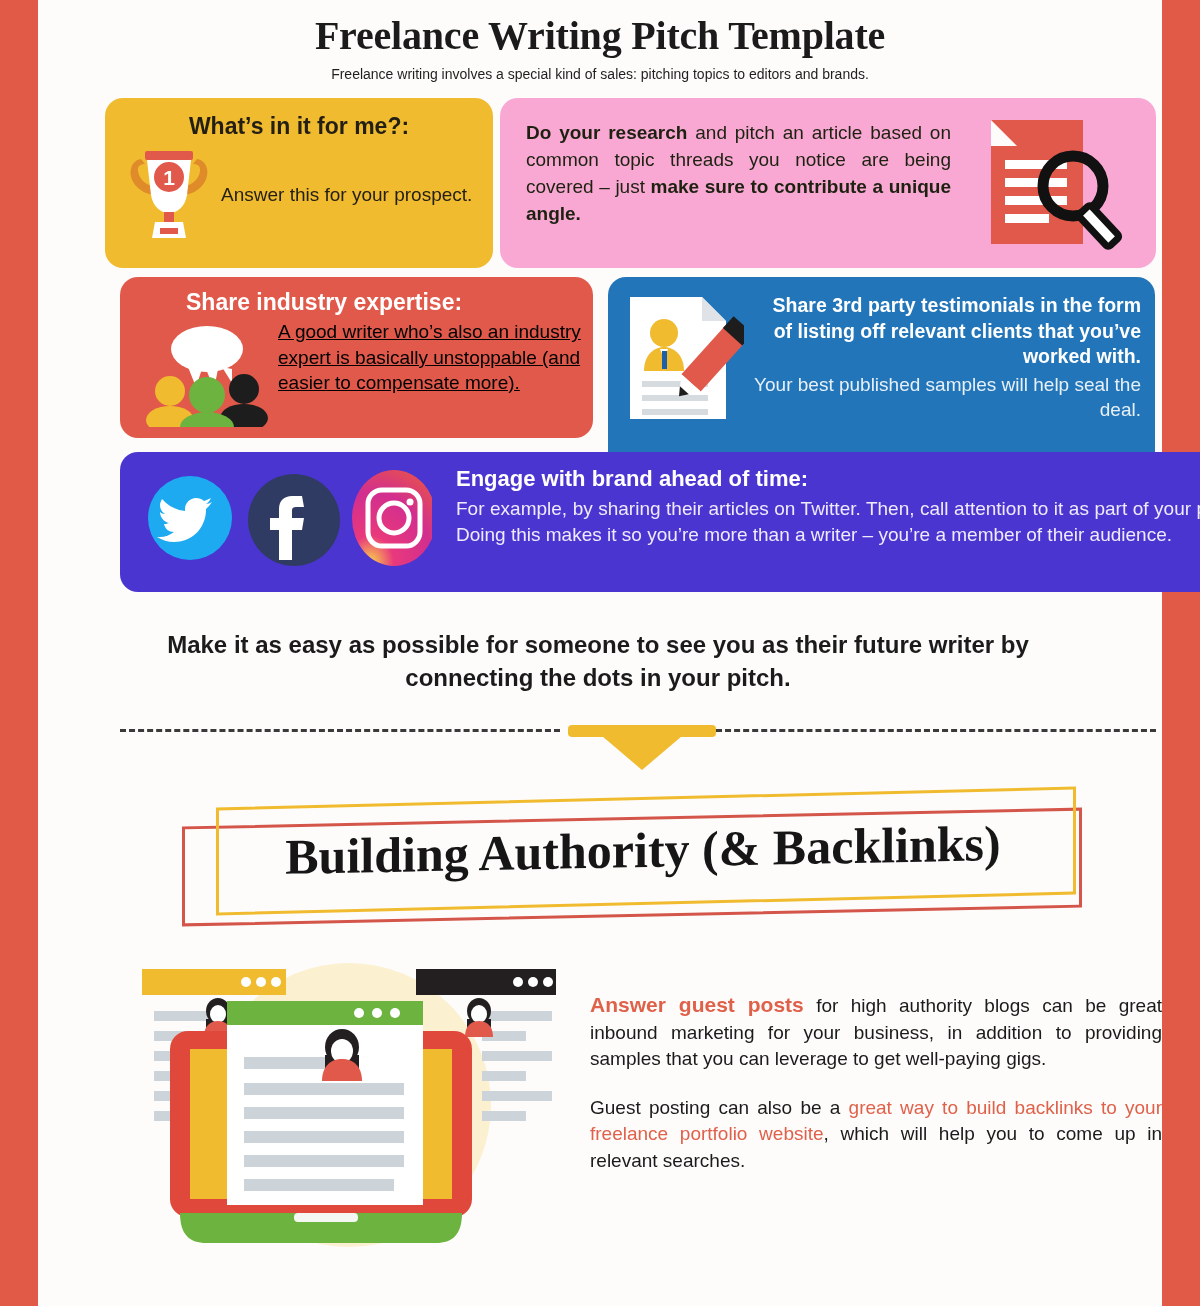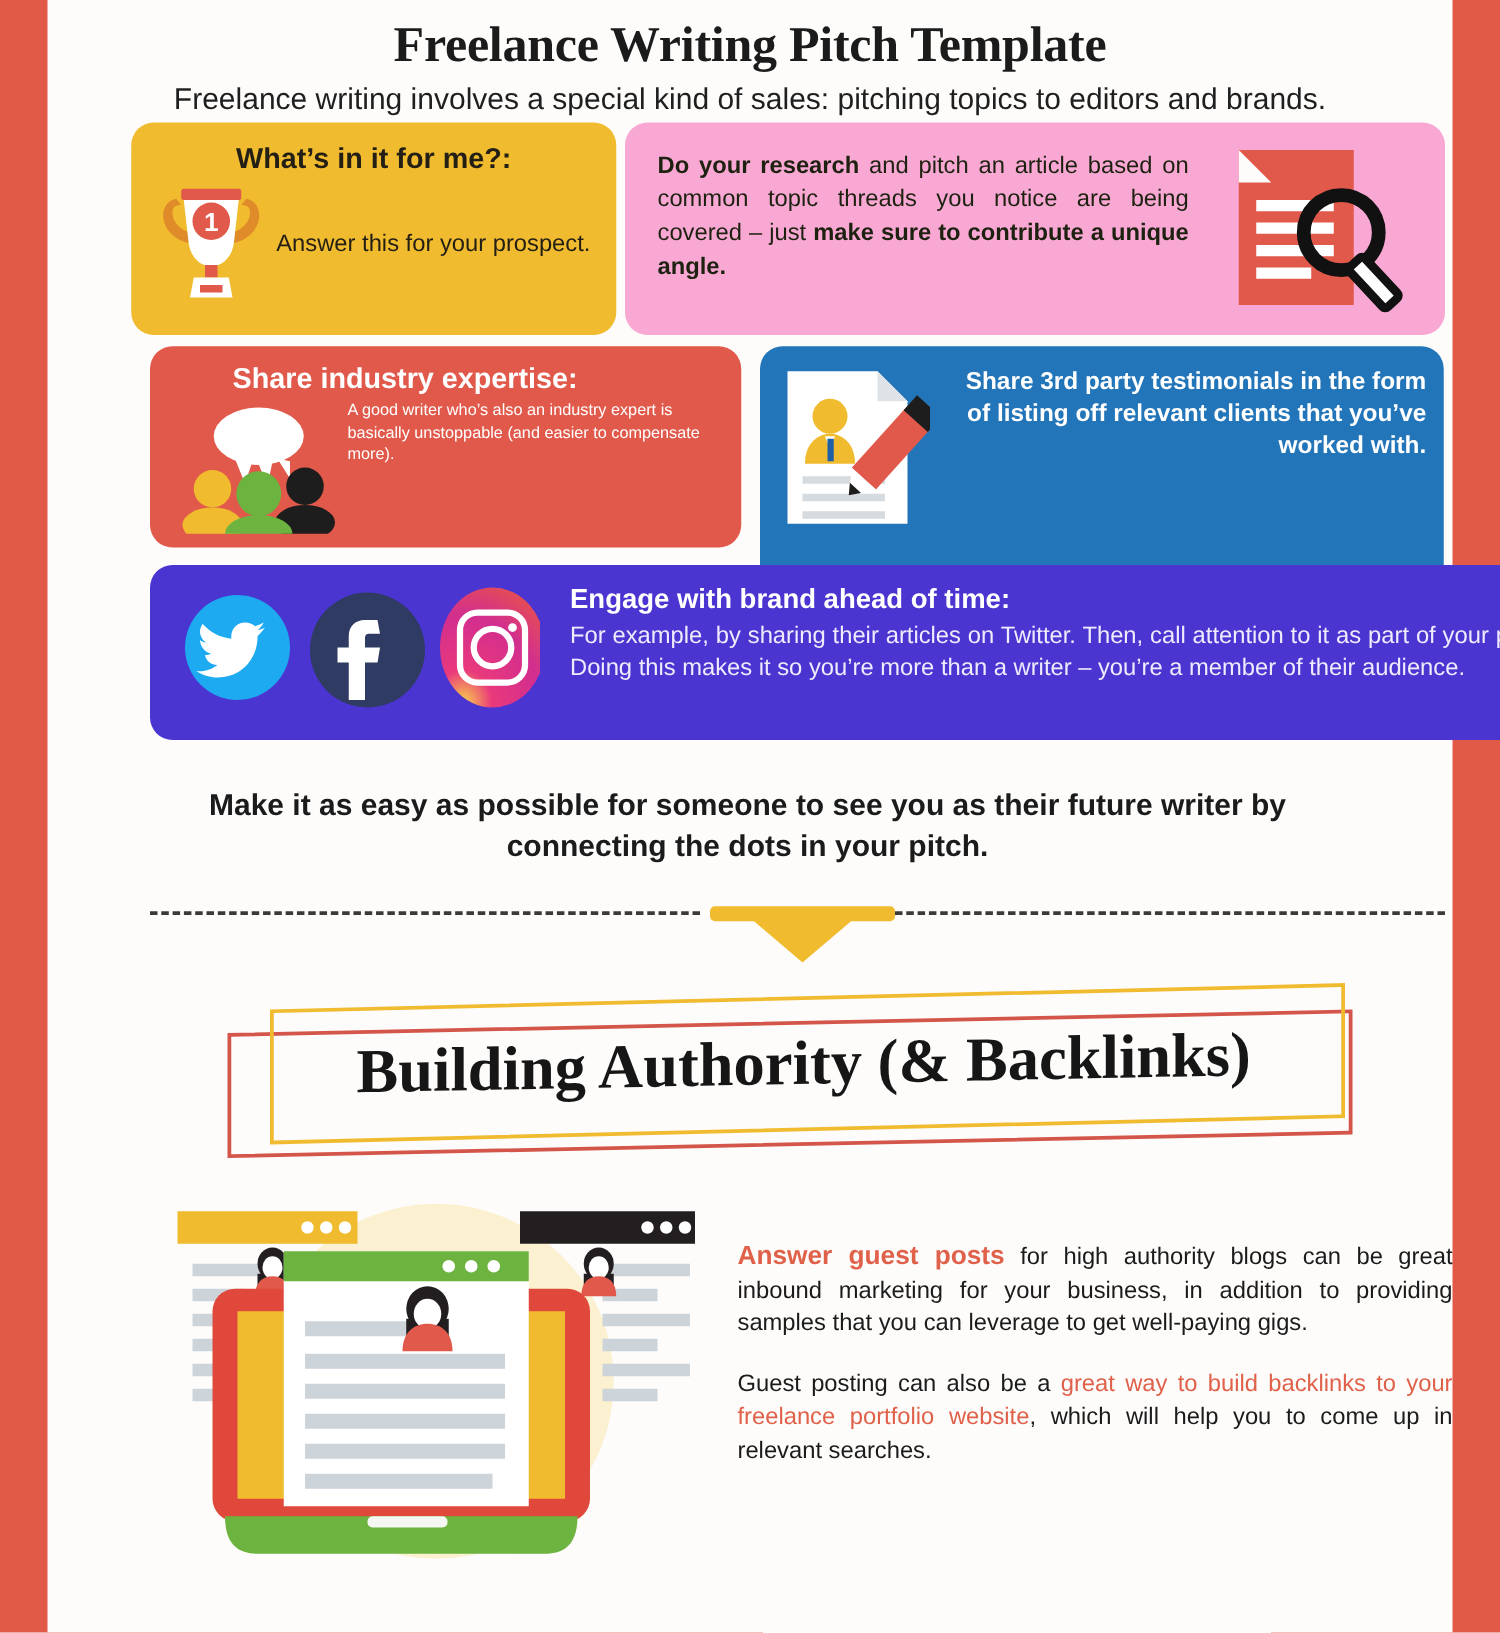--- a/index.html
+++ b/index.html
@@ -20,21 +20,21 @@
   .title {
     font-family: "Liberation Serif", serif;
     font-size: 40px;
     font-weight: 700;
     color: #1b1b1b;
     text-align: center;
     letter-spacing: -0.2px;
     padding-top: 12px;
   }
   .subtitle {
-    font-size: 24px;
+    font-size: 14px;
     color: #1f1f1f;
     text-align: center;
     margin-top: 7px;
     font-weight: 400;
   }
   .card {
     position: absolute;
     border-radius: 18px;
     overflow: hidden;
   }
@@ -61,21 +61,21 @@
 
   
   #card-research { left: 462px; top: 98px; width: 656px; height: 170px; }
   #research-inner { display: flex; padding: 22px 10px 0 26px; }
   #research-inner .txt { width: 425px; font-size: 19px; line-height: 1.42; color: #1d2110; }
 
   
   #card-expertise { left: 82px; top: 277px; width: 473px; height: 161px; }
   #card-expertise .card-head { padding: 12px 0 0 66px; }
   #expertise-inner { display: flex; padding: 4px 12px 0 24px; }
-  #expertise-inner .txt { font-size: 13px; line-height: 1.33; color: #ffffff; padding-left: 8px; }
+  #expertise-inner .txt { font-size: 19px; line-height: 1.33; color: #000000; padding-left: 8px; text-decoration: underline; }
 
   
   #card-testimonials { left: 570px; top: 277px; width: 547px; height: 205px; text-align: right; }
   #testimonials-inner { display: flex; padding: 16px 14px 0 16px; }
   #testimonials-inner .txt { padding-left: 10px; }
   #testimonials-inner .t-head { font-size: 19.5px; font-weight: 700; line-height: 1.32; color: #ffffff; }
   #testimonials-inner .t-sub { font-size: 19px; line-height: 1.33; color: #e7f0f8; margin-top: 2px; }
 
   
   #card-engage { left: 82px; top: 452px; width: 1140px; height: 140px; }
@@ -222,20 +222,21 @@
           <g transform="rotate(42 80 80)">
             <rect x="64" y="30" width="26" height="66" fill="#e1594a"></rect>
             <rect x="64" y="18" width="26" height="16" fill="#1d1d1d"></rect>
             <path d="M64 96 L90 96 L77 114 Z" fill="#ffffff"></path>
             <path d="M71 106 L83 106 L77 114 Z" fill="#1d1d1d"></path>
           </g>
         </svg>
       </span>
       <span class="txt">
         <span class="t-head">Share 3rd party testimonials in the form of listing off relevant clients that you’ve worked with.</span>
+        <div class="t-sub">Your best published samples will help seal the deal.</div>
       </span>
     </div>
   </div>
 
   <div class="card card-purple" id="card-engage">
     <div id="engage-inner">
       <span style="flex:0 0 auto;">
         <svg width="290" height="110" viewBox="0 0 290 110">
           <circle cx="48" cy="52" r="42" fill="#1eaaf1"></circle>
           <path d="M70 36 c-2 1-4 2-6 2 2-1 4-4 5-6 -2 1-4 2-7 3 -2-2-5-3-8-3 -6 0-11 5-11 11 0 1 0 2 0 2 -9-1-17-5-23-12 -1 2-2 4-2 6 0 4 2 7 5 9 -2 0-4-1-5-2 0 5 4 10 9 11 -1 0-2 1-3 1 -1 0-1 0-2 0 1 5 5 8 10 8 -4 3-9 5-14 5 -1 0-2 0-3 0 5 3 11 5 17 5 21 0 32-17 32-32 0 0 0-1 0-1 2-2 4-4 6-7z" fill="#ffffff"></path>

